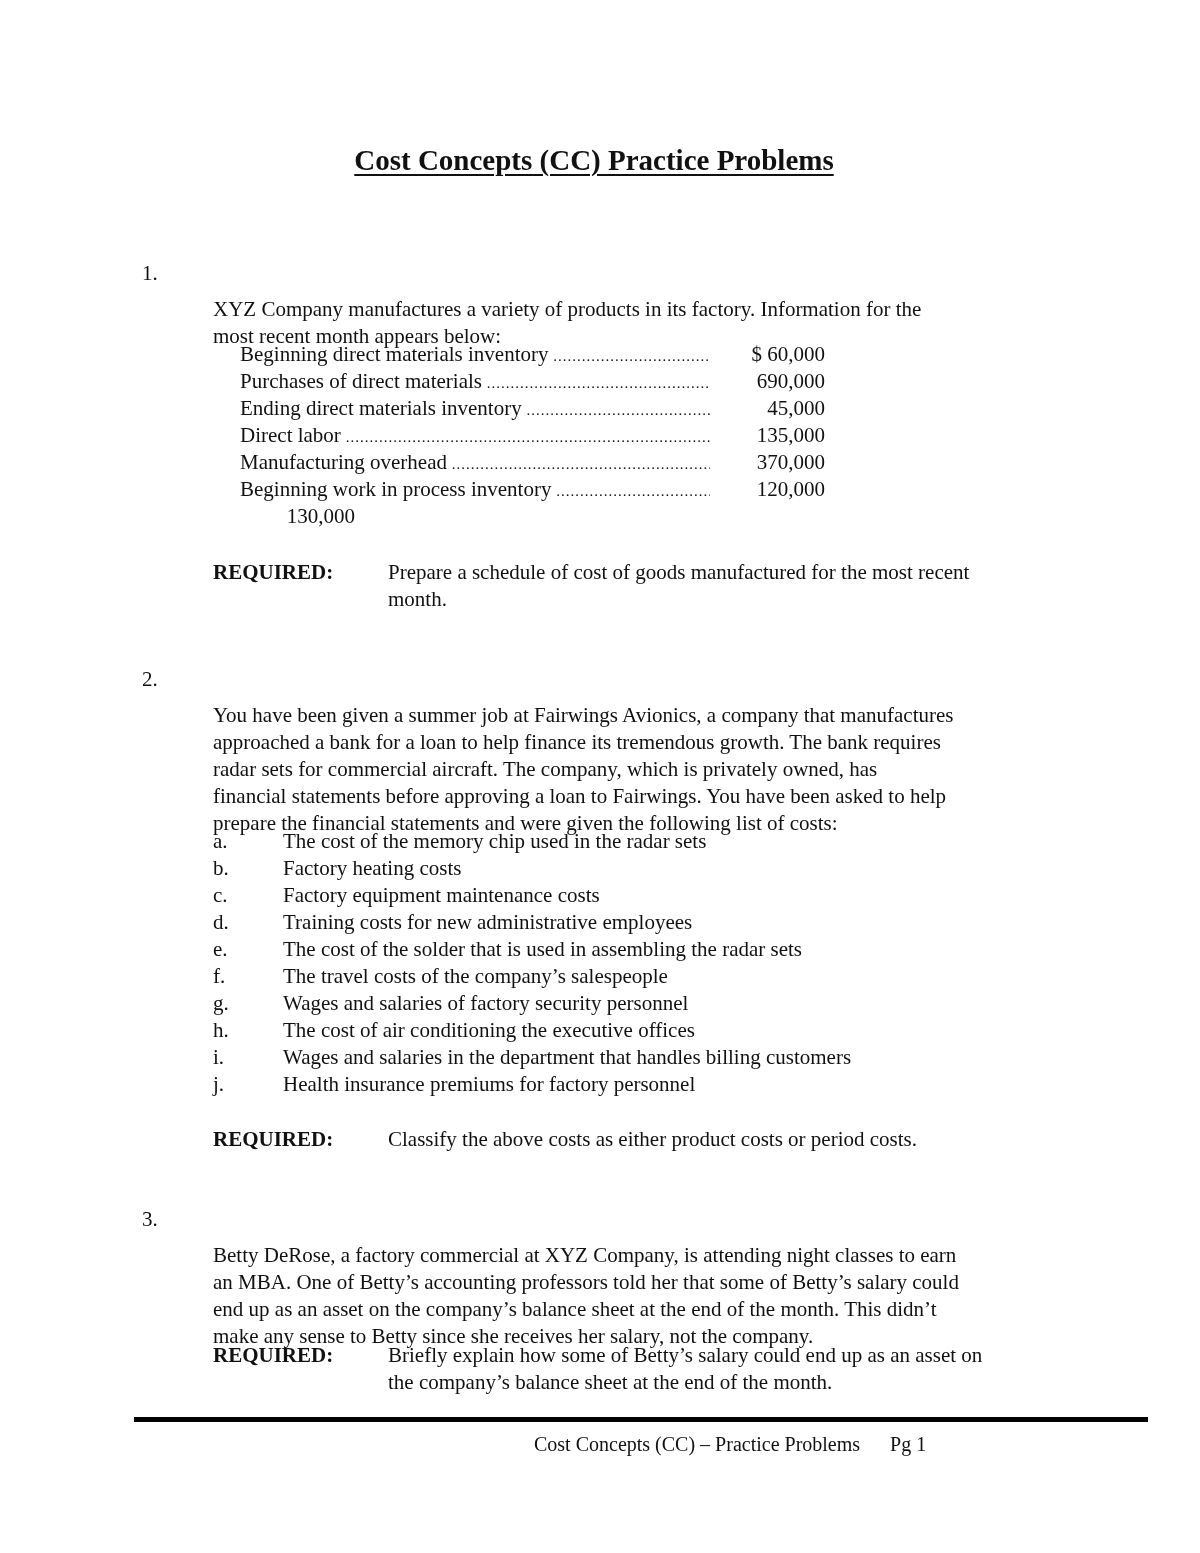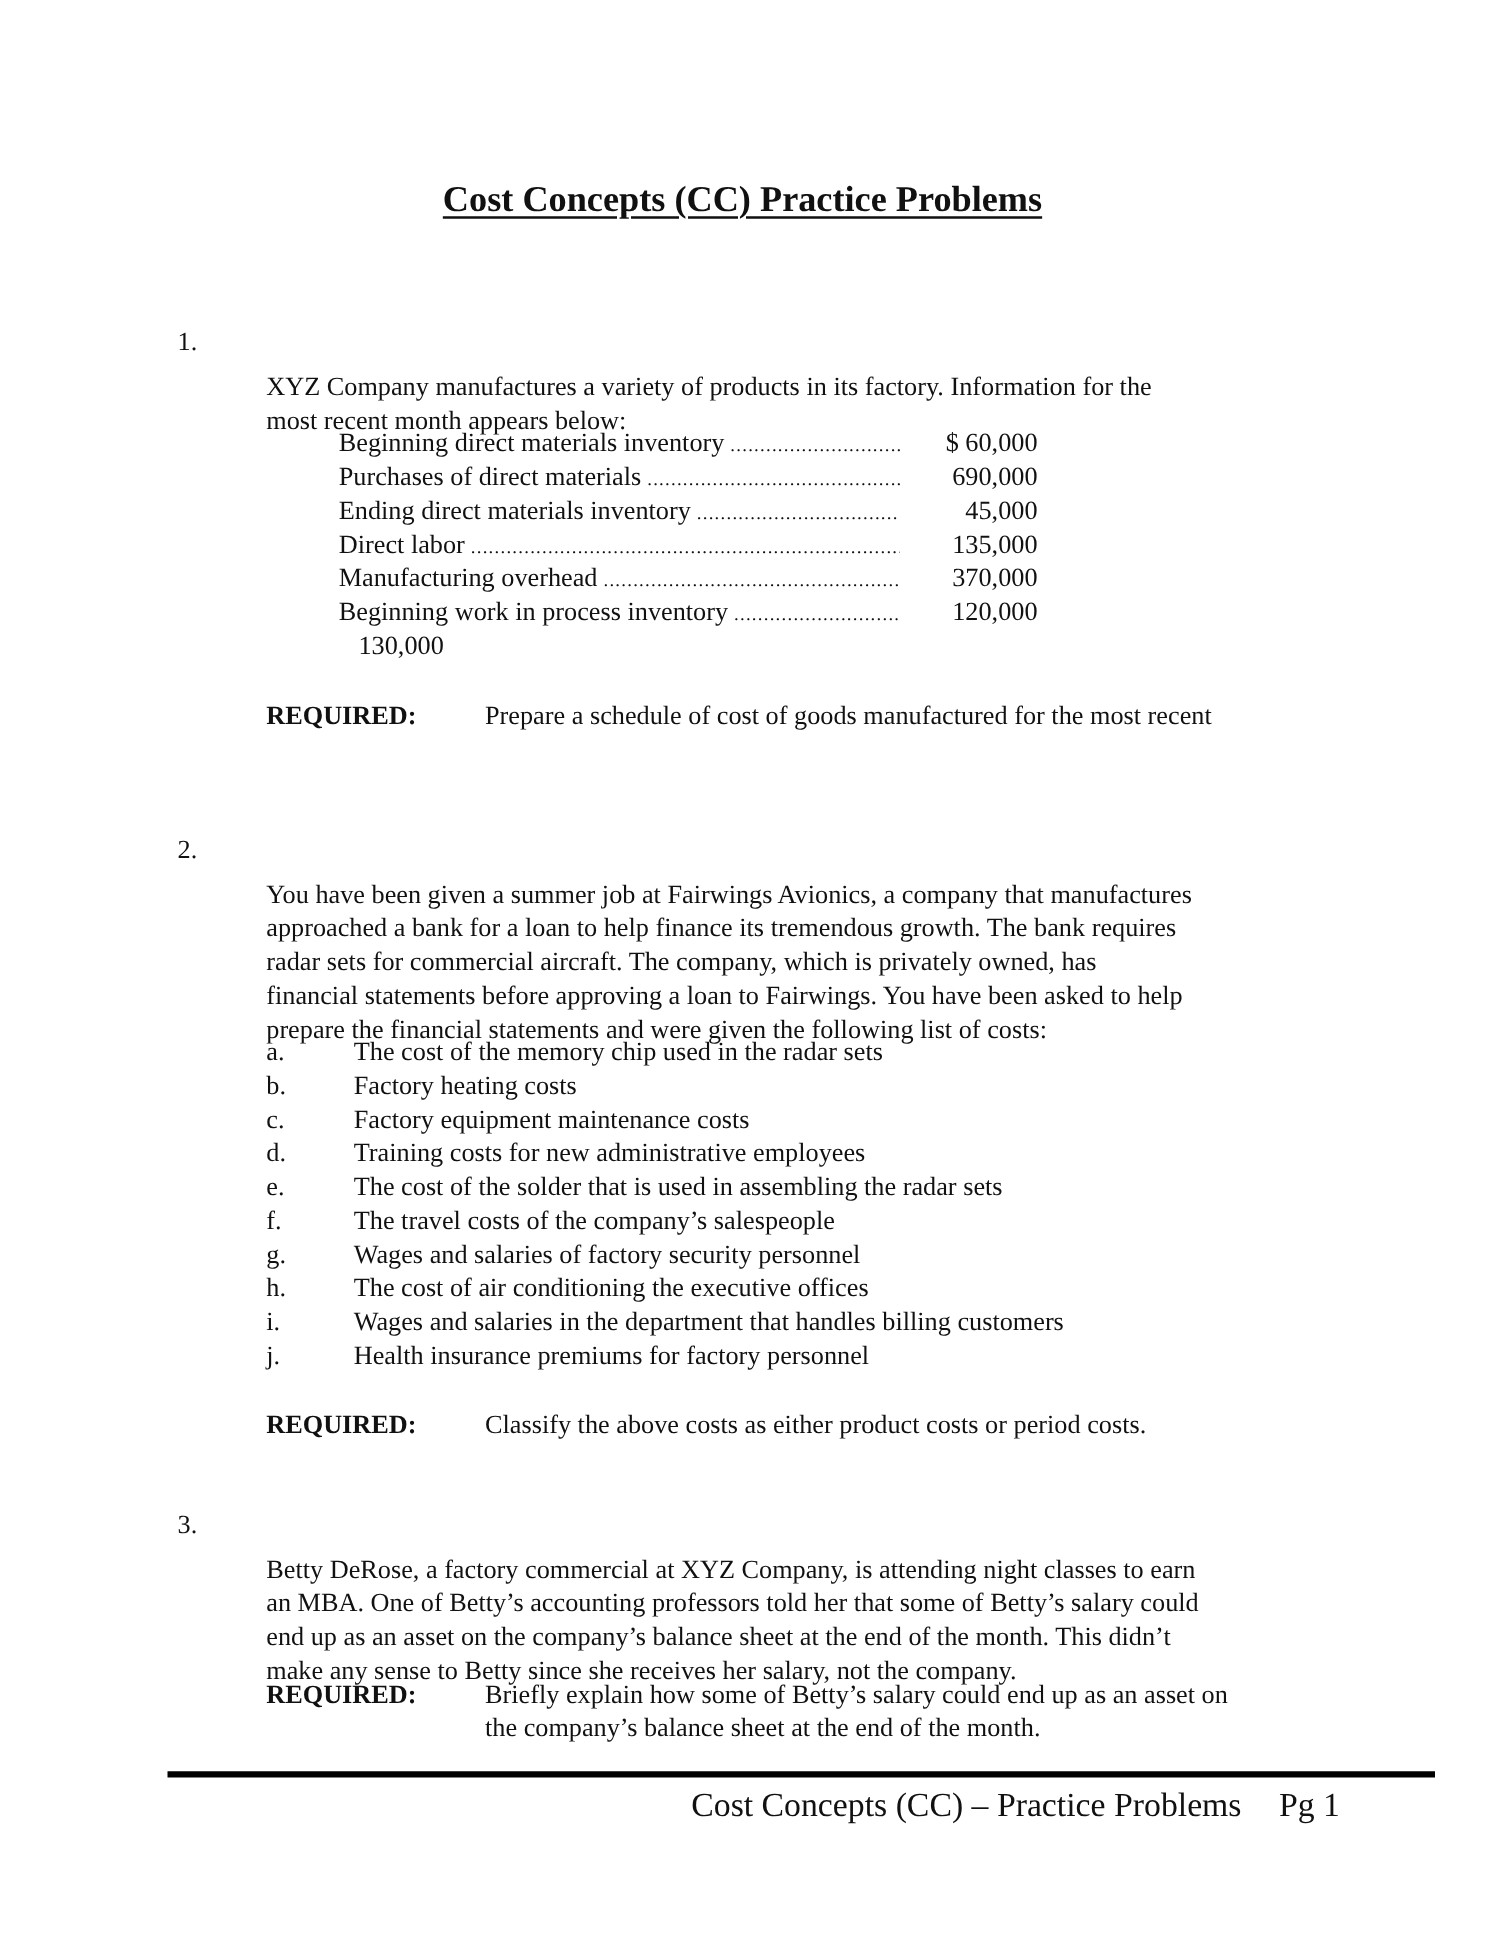--- a/index.html
+++ b/index.html
@@ -10,35 +10,35 @@
     }
     .title {
       position: absolute; top: 142px; left: 0; width: 1188px; text-align: center;
       font-weight: bold; font-size: 29px; line-height: 36px; text-decoration: underline;
       text-underline-offset: 4px; text-decoration-thickness: 2px;
     }
     .num { position: absolute; left: 142px; }
     .para { position: absolute; left: 213px; width: 850px; margin-top: 36px; }
     .schedule { position: absolute; left: 240px; width: 590px; }
     .sched-row { display: flex; height: 27px; }
-    .sched-label { width: 470px; white-space: nowrap; overflow: hidden; margin-left: 31px; }
+    .sched-label { width: 470px; white-space: nowrap; overflow: hidden; }
     .sched-label::after {
       content: " ........................................................................................";
       letter-spacing: 1px; font-size: 15px;
     }
     .sched-value { width: 115px; text-align: right; white-space: nowrap; }
     .req { position: absolute; left: 213px; width: 900px; }
     .req-label { position: absolute; left: 0; font-weight: bold; }
     .req-text { position: absolute; left: 175px; width: 690px; }
     .items { position: absolute; left: 213px; width: 900px; }
     .item { display: flex; height: 27px; }
     .item-letter { width: 70px; }
     .item-text { white-space: nowrap; }
     .rule { position: absolute; left: 134px; top: 1417px; width: 1014px; height: 5px; background: #000; }
-    .footer { position: absolute; top: 1431px; left: 553px; font-size: 27px; white-space: nowrap; }
+    .footer { position: absolute; top: 1431px; left: 534px; font-size: 20px; white-space: nowrap; }
     .footer .pg { margin-left: 30px; }
   </style>
 </head>
 <body>
 
 <div class="title">Cost Concepts (CC) Practice Problems</div>
 
 <div class="num" style="top:260px">1.</div>
 <div class="para" style="top:260px">
   <div>XYZ Company manufactures a variety of products in its factory. Information for the</div>
@@ -70,20 +70,21 @@
       <span class="sched-value">120,000</span>
     </div>
   <div class="sched-row">
       <span class="sched-value">130,000</span>
     </div>
 </div>
 <div class="req" style="top:559px">
   <span class="req-label">REQUIRED:</span>
   <div class="req-text">
     <div>Prepare a schedule of cost of goods manufactured for the most recent</div>
+    <div>month.</div>
   </div>
 </div>
 
 <div class="num" style="top:666px">2.</div>
 <div class="para" style="top:666px; width:880px">
   <div>You have been given a summer job at Fairwings Avionics, a company that manufactures</div>
   <div>approached a bank for a loan to help finance its tremendous growth. The bank requires</div>
   <div>radar sets for commercial aircraft. The company, which is privately owned, has</div>
   <div>financial statements before approving a loan to Fairwings. You have been asked to help</div>
   <div>prepare the financial statements and were given the following list of costs:</div>

